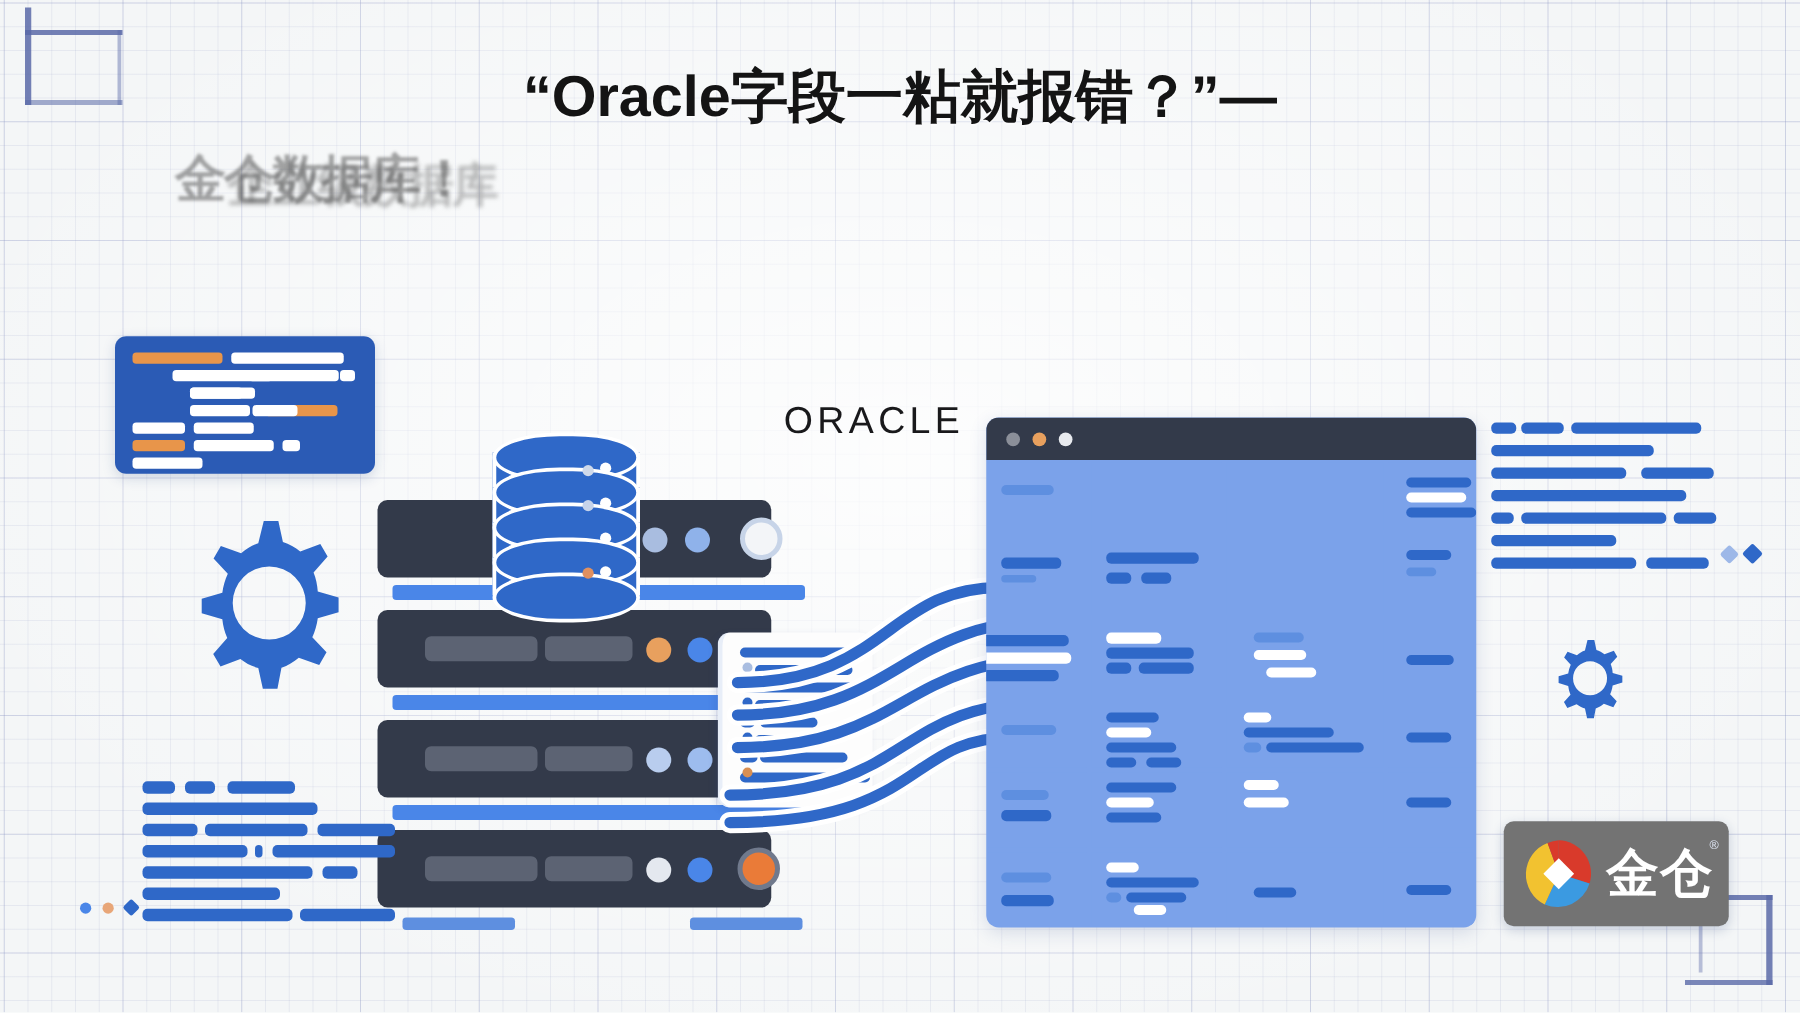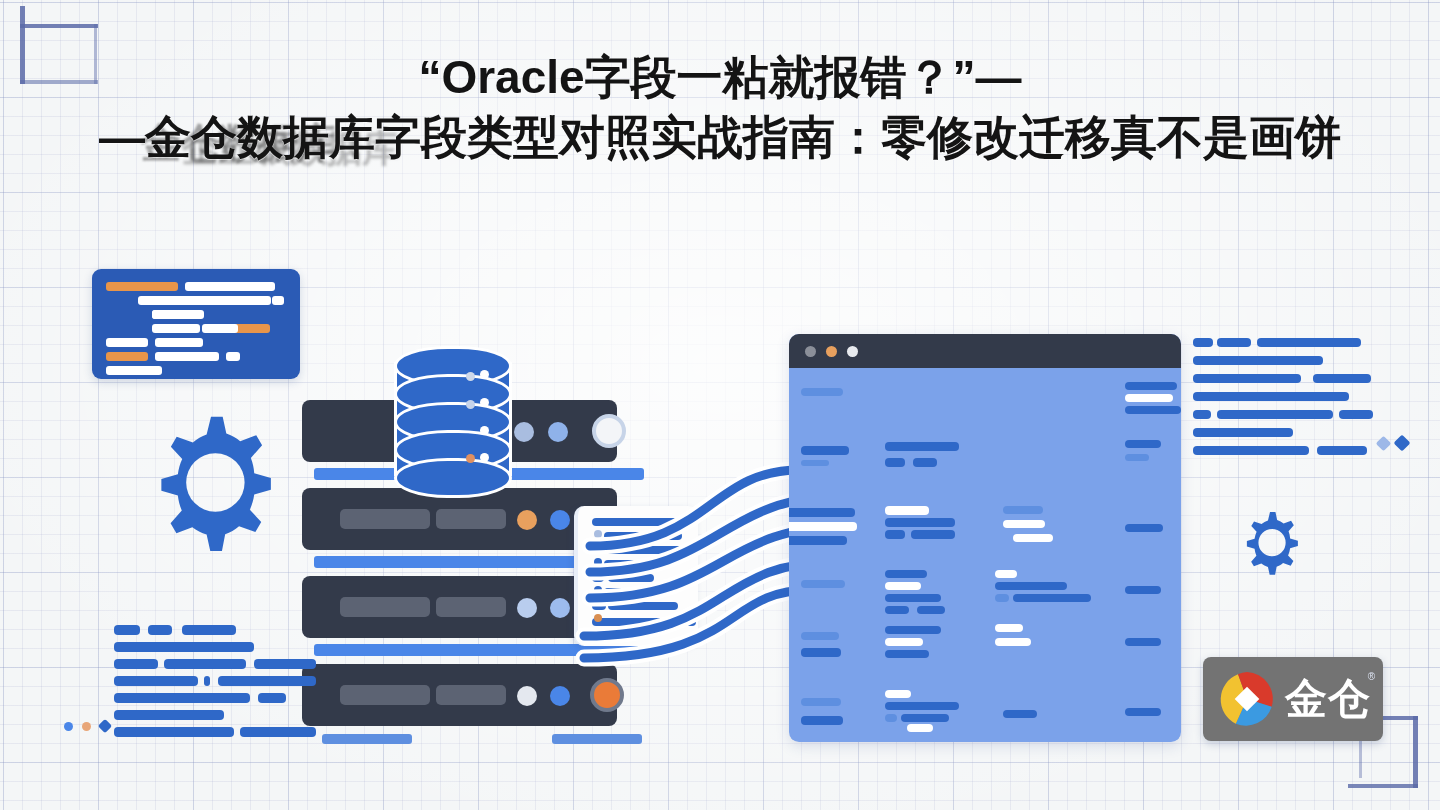--- a/index.html
+++ b/index.html
@@ -195,21 +195,20 @@
       <div class="h h1"></div>
       <div class="h h2"></div>
       <div class="v v2"></div>
   </div>
 
   <div class="ghost">金仓数据库！</div>
   <div class="ghost2">企业级数据库</div>
 
   <div class="title-wrap">
     <div class="title-line t1">“Oracle字段一粘就报错？”—</div>
-    <div class="title-line t2">—金仓数据库字段类型对照实战指南：零修改迁移真不是画饼</div>
   </div>
 
   <div class="code-card" id="codecard">
       <div class="bar or" style="left: 14px; top: 13px; width: 72px; height: 9px;"></div>
       <div class="bar wh" style="left: 93px; top: 13px; width: 90px; height: 9px;"></div>
       <div class="bar wh" style="left: 46px; top: 27px; width: 80px; height: 9px;"></div>
       <div class="bar wh" style="left: 107px; top: 27px; width: 72px; height: 9px;"></div>
       <div class="bar wh" style="left: 180px; top: 27px; width: 12px; height: 9px;"></div>
       <div class="bar wh" style="left: 60px; top: 41px; width: 52px; height: 9px;"></div>
       <div class="bar wh" style="left: 60px; top: 41px; width: 42px; height: 9px;"></div>
@@ -239,20 +238,21 @@
     <svg width="70" height="68" viewBox="0 0 100 100">
       <path fill="#2f68c8" d="M50 6 L58 6 L60.5 17.5 C64 18.6 67.2 20.4 70 22.7 L81 18.6 L85 25.5 L77.3 34.2
         C78.6 37.5 79.4 41 79.6 44.7 L91 48 L91 56 L79.6 59.3 C79.1 63 78.1 66.5 76.6 69.7 L84.4 78 L80.4 84.9
         L69.2 81 C66.4 83.4 63.2 85.3 59.7 86.5 L57.5 98 L49.5 98 L47 86.6 C43.4 85.6 40.1 83.9 37.2 81.6
         L26.3 85.8 L22.3 78.9 L30 70.2 C28.6 67 27.7 63.5 27.3 59.9 L16 56.6 L16 48.6 L27.3 45.3
         C27.8 41.6 28.8 38.1 30.3 34.9 L22.5 26.6 L26.5 19.7 L37.6 23.7 C40.4 21.3 43.6 19.4 47 18.2 Z
         M53 31 A20 20 0 1 0 53 71 A20 20 0 1 0 53 31 Z"></path>
     </svg>
   </div>
 
+  <div class="oracle">ORACLE</div>
 
   <div class="rack" id="rack">
       <div class="srv-accent" style="top: 0px;"></div>
       <div class="srv" style="top: 0px;">
         <span class="dot" style="left: 212px; top: 22px; width: 20px; height: 20px; background: rgb(169, 189, 224);"></span>
         <span class="dot" style="left: 246px; top: 22px; width: 20px; height: 20px; background: rgb(143, 178, 234);"></span>
         <span class="dot" style="left: 290px; top: 14px; width: 34px; height: 34px; background: rgb(243, 245, 248); border: 4px solid rgb(199, 212, 232); box-sizing: border-box;"></span>
       </div>
       <div class="divider" style="top: 68px;"></div>
       <div class="srv-accent" style="top: 88px;"></div>

